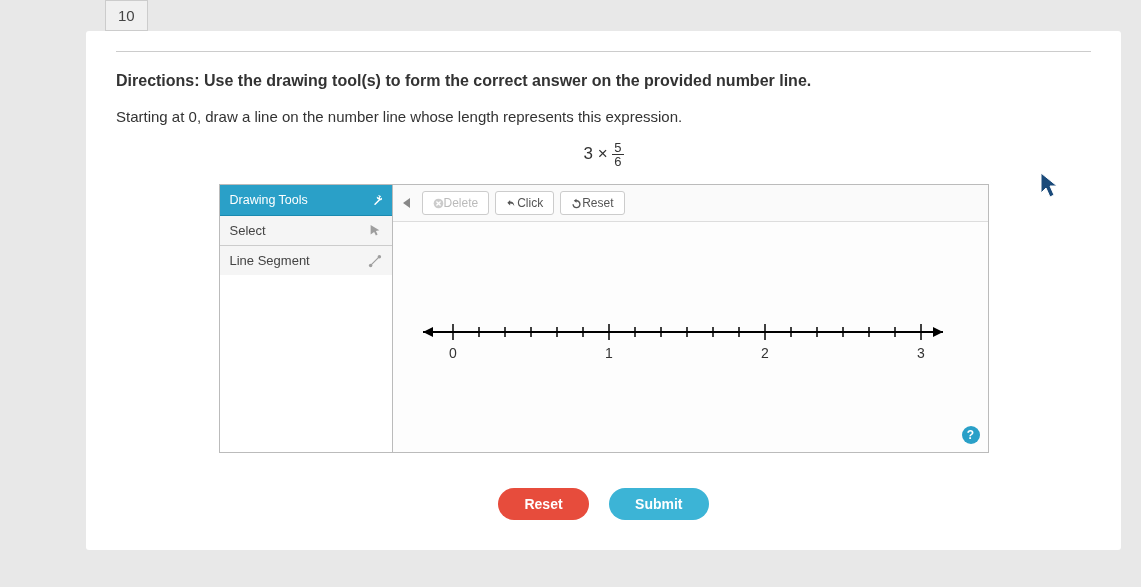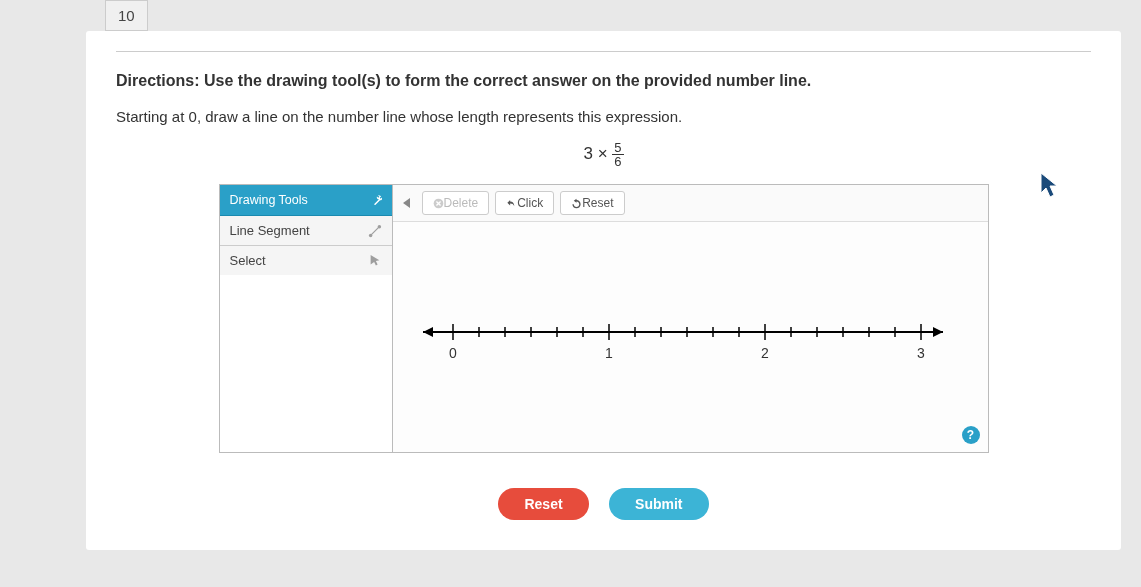--- a/index.html
+++ b/index.html
@@ -62,31 +62,31 @@
 
     <div class="tool-area">
       <div class="tool-panel">
         <div class="tool-header">
           <span>Drawing Tools</span>
           <svg class="wrench-icon" viewBox="0 0 16 16" fill="#fff">
               <path d="M13.7 2.3c-.8-.8-2-1-3-.5l1.8 1.8-1.4 1.4L9.3 3.2c-.5 1-.3 2.2.5 3 .6.6 1.4.8 2.2.7l-6 6c-.4.4-.4 1 0 1.4.4.4 1 .4 1.4 0l6-6c.8.1 1.6-.1 2.2-.7.8-.8 1-2 .5-3l-1.8 1.8-1.4-1.4 1.8-1.8z"></path>
             </svg>
         </div>
         <div class="tool-row">
+          <span>Select</span>
+          <svg class="tool-icon" viewBox="0 0 16 16" fill="#666">
+              <path d="M3 1l10 6-4 1 2 4-2 1-2-4-4 3z"></path>
+            </svg>
+        </div>
+        <div class="tool-row">
           <span>Line Segment</span>
           <svg class="tool-icon" viewBox="0 0 16 16">
               <circle cx="3" cy="13" r="2" fill="#666"></circle>
               <circle cx="13" cy="3" r="2" fill="#666"></circle>
               <line x1="3" y1="13" x2="13" y2="3" stroke="#666" stroke-width="1.5"></line>
-            </svg>
-        </div>
-        <div class="tool-row">
-          <span>Select</span>
-          <svg class="tool-icon" viewBox="0 0 16 16" fill="#666">
-              <path d="M3 1l10 6-4 1 2 4-2 1-2-4-4 3z"></path>
             </svg>
         </div>
       </div>
 
       <div class="canvas-area">
         <div class="canvas-toolbar">
           <div class="tri-left"></div>
           <div class="tbtn disabled">
             <svg width="11" height="11" viewBox="0 0 16 16">
                 <circle cx="8" cy="8" r="7" fill="#ccc"></circle>

